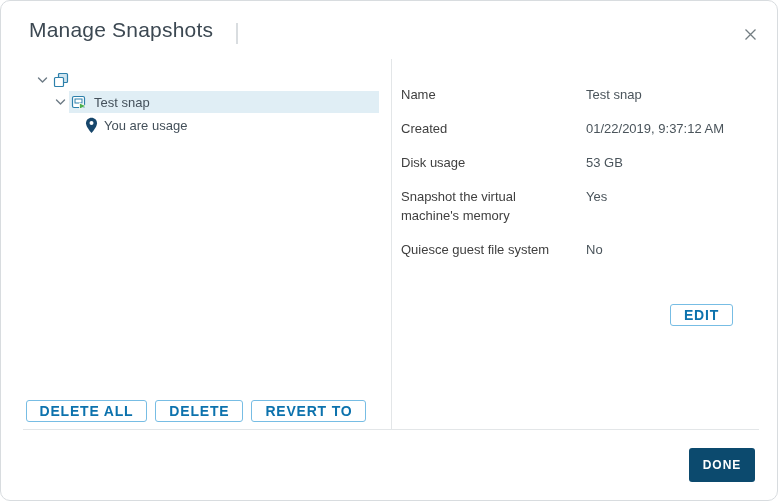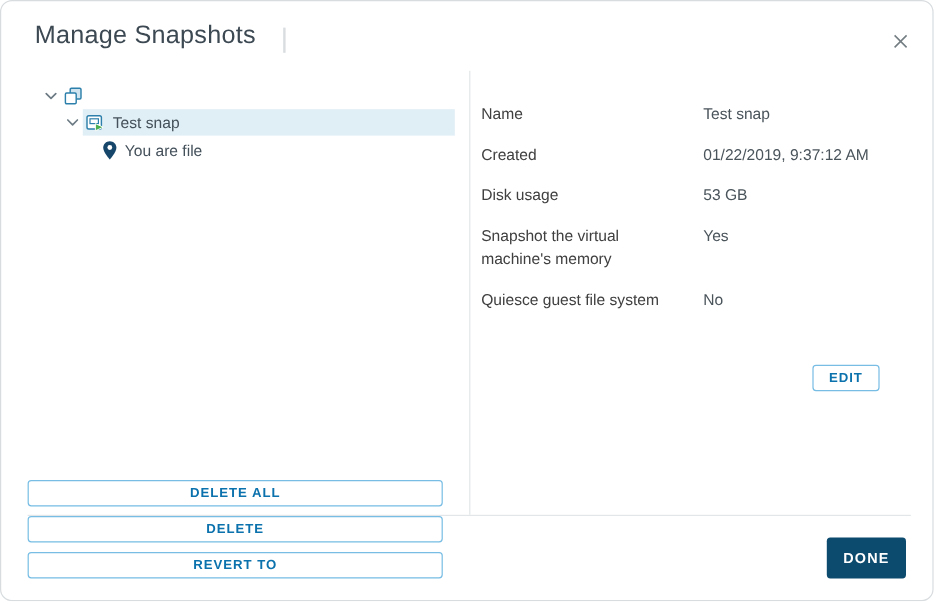--- a/index.html
+++ b/index.html
@@ -29,23 +29,23 @@
   .row-current{top:56px;padding-left:62px;}
   .tlabel{cursor:default;}
 
   
   .detail-row{display:grid;grid-template-columns:185px 1fr;column-gap:0;margin-bottom:15px;font-size:13px;line-height:19px;}
   .detail-rows{padding-top:26px;}
   .detail-label{color:#404040;padding-right:24px;}
   .detail-value{color:#4a545b;}
 
   
-  .btn-outline{display:inline-block;height:22px;line-height:20px;padding:0 13px;border:1px solid #77bde4;border-radius:3px;background:#fff;color:#0c72ad;font-size:11px;font-weight:700;letter-spacing:.8px;font-family:inherit;cursor:pointer;box-sizing:border-box;}
+  .btn-outline{display:inline-block;height:22px;line-height:20px;padding:0 13px;border:1px solid #77bde4;border-radius:3px;background:#fff;color:#0c72ad;font-size:14px;font-weight:700;letter-spacing:.8px;font-family:inherit;cursor:pointer;box-sizing:border-box;}
   .edit-btn{position:absolute;top:245px;right:26px;}
-  .tree-actions{position:absolute;left:0;top:341px;width:346px;display:flex;justify-content:space-between;gap:8px;flex-direction:column;}
+  .tree-actions{position:absolute;left:0;top:341px;width:346px;display:flex;justify-content:center;gap:8px;}
   .done-btn{position:absolute;right:22px;top:447px;width:66px;height:34px;background:#0c4a6e;border:none;border-radius:3px;color:#ffffff;font-size:12px;font-weight:700;letter-spacing:1px;font-family:inherit;cursor:pointer;}
 </style>
 </head>
 <body>
 
 <div class="dialog">
 
   <div class="title">Manage Snapshots</div>
   <div class="title-sep"></div>
   <button class="close-btn">
@@ -90,21 +90,21 @@
       <span class="tlabel">Test snap</span>
     </div>
 
     <div class="tree-row row-current">
       <span class="ticon">
         <svg width="13" height="17" viewBox="0 0 13 17">
           <path d="M6.5 0.8 C3.4 0.8 1 3.2 1 6.2 C1 10 6.5 16 6.5 16 C6.5 16 12 10 12 6.2 C12 3.2 9.6 0.8 6.5 0.8 Z" fill="#17466b"></path>
           <circle cx="6.5" cy="5.9" r="2" fill="#ffffff"></circle>
         </svg>
       </span>
-      <span class="tlabel">You are file</span>
+      <span class="tlabel">You are usage</span>
     </div>
 
     <div class="tree-actions">
       <button class="btn-outline">DELETE ALL</button>
       <button class="btn-outline">DELETE</button>
       <button class="btn-outline">REVERT TO</button>
     </div>
   </div>
 
   <div class="v-divider"></div>

